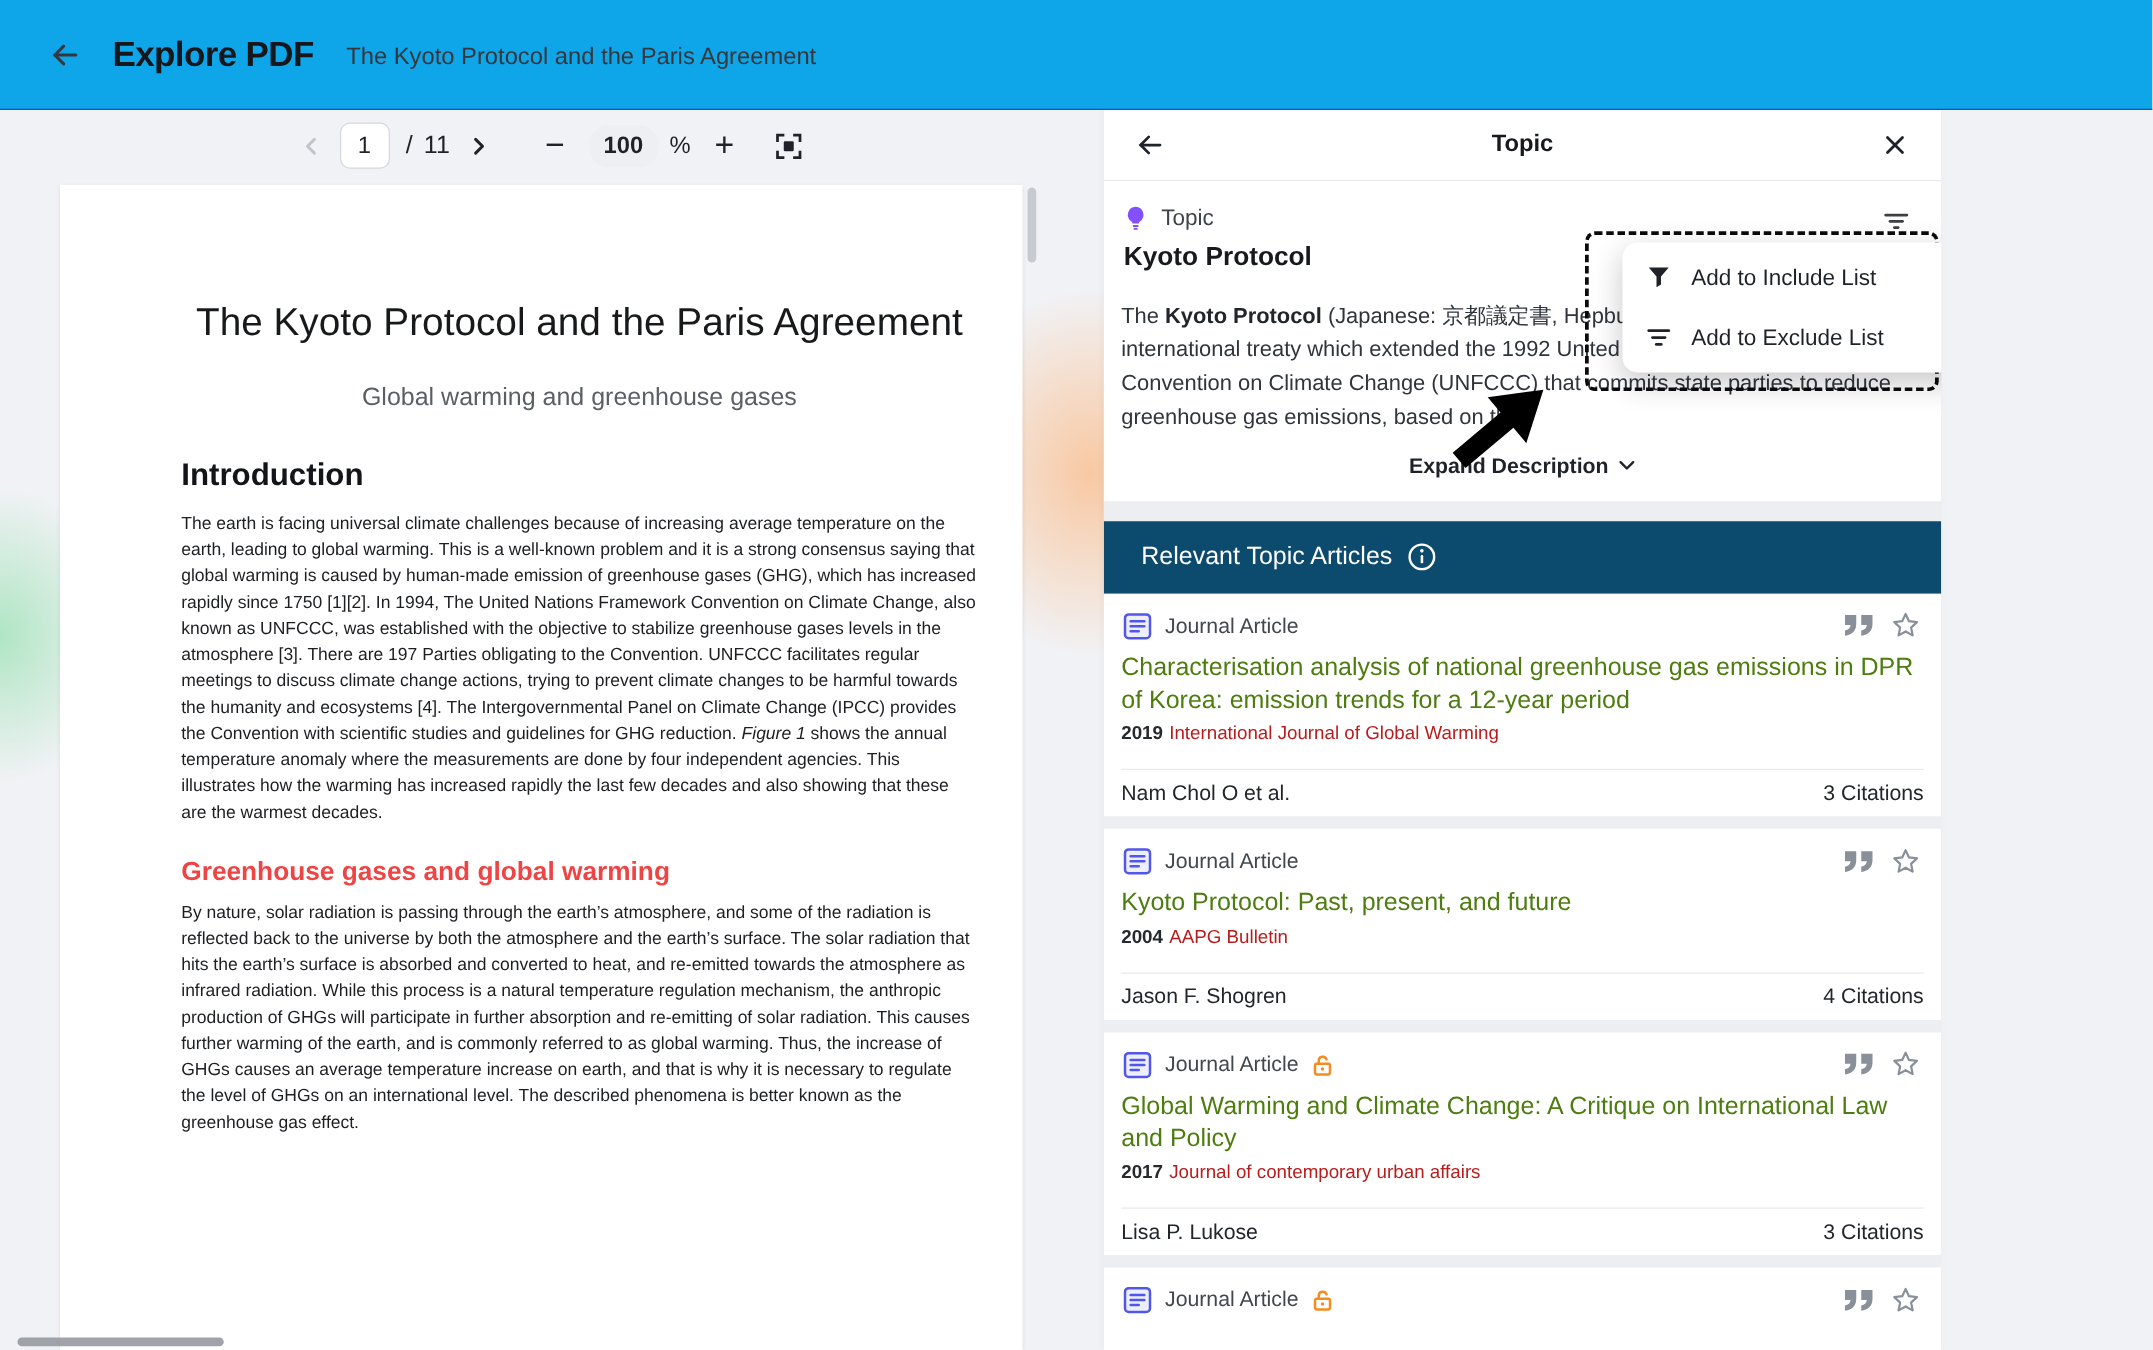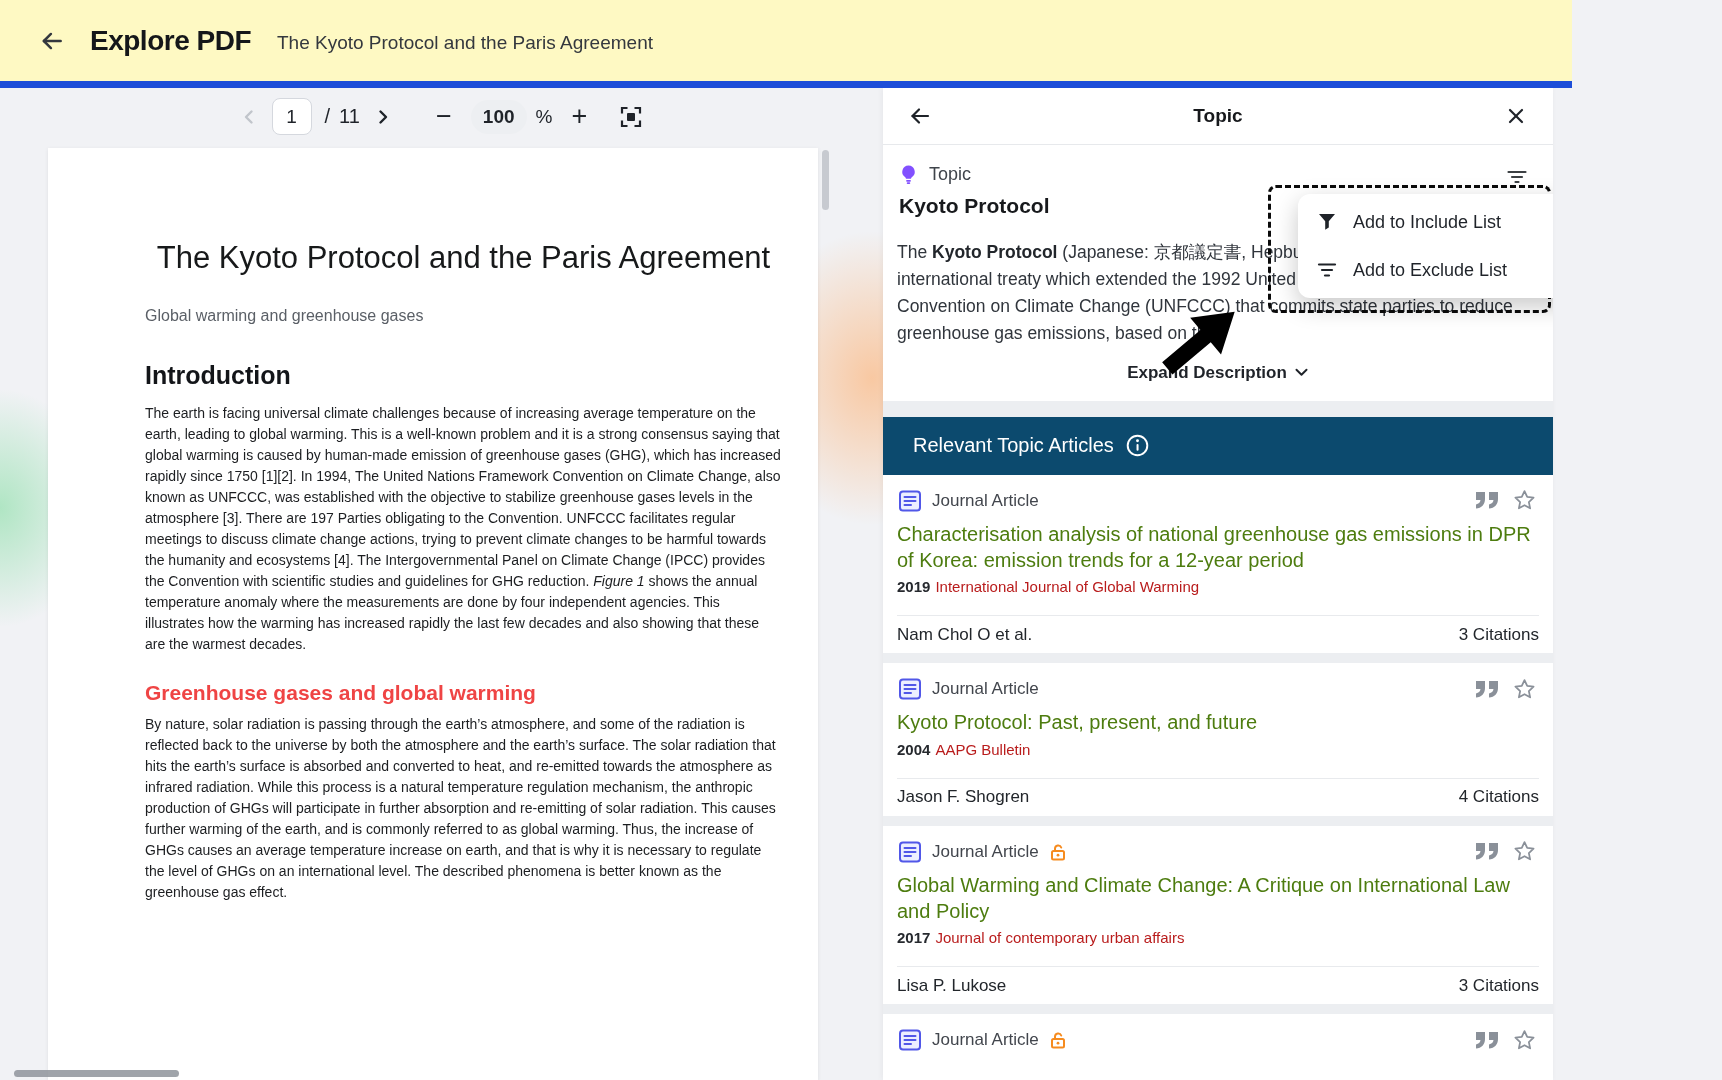--- a/index.html
+++ b/index.html
@@ -1,22 +1,22 @@
 <!DOCTYPE html>
 <html><head>
 <meta charset="utf-8">
 <style>
   * { box-sizing: border-box; margin: 0; padding: 0; }
   html,body { width:1722px; height:1080px; overflow:hidden; }
   body { font-family:"Liberation Sans", sans-serif; background:#F1F2F5; position:relative; color:#1F2329; }
   button { font-family:inherit; background:none; border:none; cursor:pointer; display:flex; align-items:center; justify-content:center; }
 
   
-  .app-header { position:absolute; left:0; top:0; width:1572px; height:88px; background:#fef9c3;
-    border-bottom:7px solid #1d4ed8; display:flex; align-items:center; padding-left:30px; z-index:5; }
+  .app-header { position:absolute; left:0; top:0; width:1722px; height:88px; background:#0ea5e9;
+    border-bottom:1px solid #1d4ed8; display:flex; align-items:center; padding-left:30px; z-index:5; }
   .back-btn { width:44px; height:44px; }
   .app-title { font-size:28px; font-weight:800; letter-spacing:-0.5px; color:#15171A; margin-left:16px; }
   .doc-title { font-size:19px; color:#34383E; margin-left:26px; margin-top:5px; }
 
   
   .main { position:absolute; left:0; top:88px; width:1722px; height:992px;
     background:
       radial-gradient(140px 170px at 0px 420px, rgba(96,214,135,0.45), rgba(96,214,135,0) 70%),
       radial-gradient(170px 210px at 872px 290px, rgba(255,166,94,0.55), rgba(255,166,94,0) 70%),
       #F1F2F5; }
@@ -30,21 +30,21 @@
   .page-total { margin-left:-4px; }
   .next-gap { margin-right:24px; }
   .zoomtxt { font-size:27px; color:#1F2329; width:28px; }
   .zoom-pill { background:#EDEFF2; border-radius:17px; padding:6px 12px; font-size:19px; font-weight:700; color:#1F2329; }
   .zoom-unit { font-size:19px; color:#1F2329; margin-left:-4px; }
   .fit-btn { margin-left:12px; }
 
   .pdf-page { position:absolute; left:48px; top:60px; width:770px; bottom:0; background:#fff;
     box-shadow:0 1px 4px rgba(0,0,0,.08); padding:86px 36px 40px 97px; overflow:hidden; }
   .pdf-title { font-size:31px; font-weight:400; line-height:1.58; text-align:center; color:#17191A; margin-bottom:24px; }
-  .pdf-subtitle { font-size:16px; color:#5A5F66; margin-bottom:36px; }
+  .pdf-subtitle { font-size:20px; color:#5A5F66; margin-bottom:36px;text-align:center; }
   .pdf-h1 { font-size:25px; font-weight:700; color:#131519; margin-bottom:13px; }
   .pdf-h2 { font-size:21px; font-weight:700; color:#ef4444; margin-top:26px; margin-bottom:9px; }
   .pdf-p { font-size:14px; line-height:1.5; color:#1C1E21; }
   .fig-ref { font-style:italic; }
 
   .v-scroll { position:absolute; left:822px; top:62px; width:7px; height:60px; background:#C7CAD0; border-radius:4px; }
   .h-scroll { position:absolute; left:14px; bottom:3px; width:165px; height:7px; background:#8F949B; border-radius:4px; opacity:.85; }
 
   
   .panel { position:absolute; left:883px; top:0; width:670px; height:992px; background:#ECEEF1;

